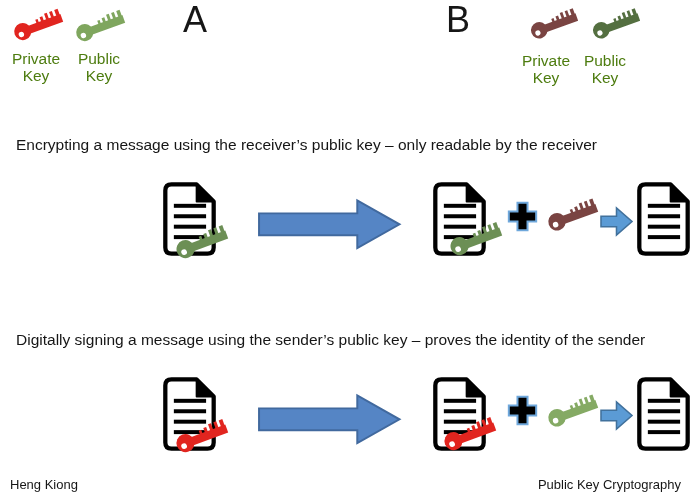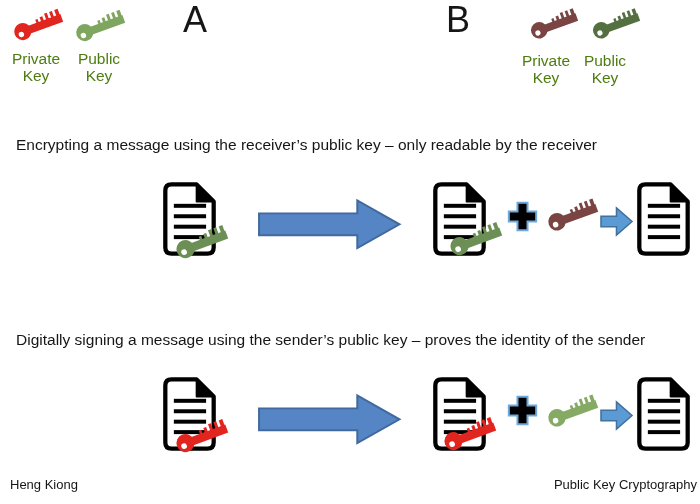--- a/index.html
+++ b/index.html
@@ -133,15 +133,15 @@
     <use href="#sym-key" fill="#85aa64"></use>
   </svg>
   <svg class="icon smallarrow" style="left:599px;top:400px">
     <use href="#sym-smallarrow" fill="#5b9bd5" stroke="#41719c"></use>
   </svg>
   <svg class="icon doc" style="left:636px;top:376px">
     <use href="#sym-doc" fill="#000000"></use>
   </svg>
 
   <div class="footer-text" style="left:10px">Heng Kiong</div>
-  <div class="footer-text" style="right:3px">Public Key Cryptography</div>
+  <div class="footer-text" style="right:19px">Public Key Cryptography</div>
 
 </div>
 
 </body></html>

